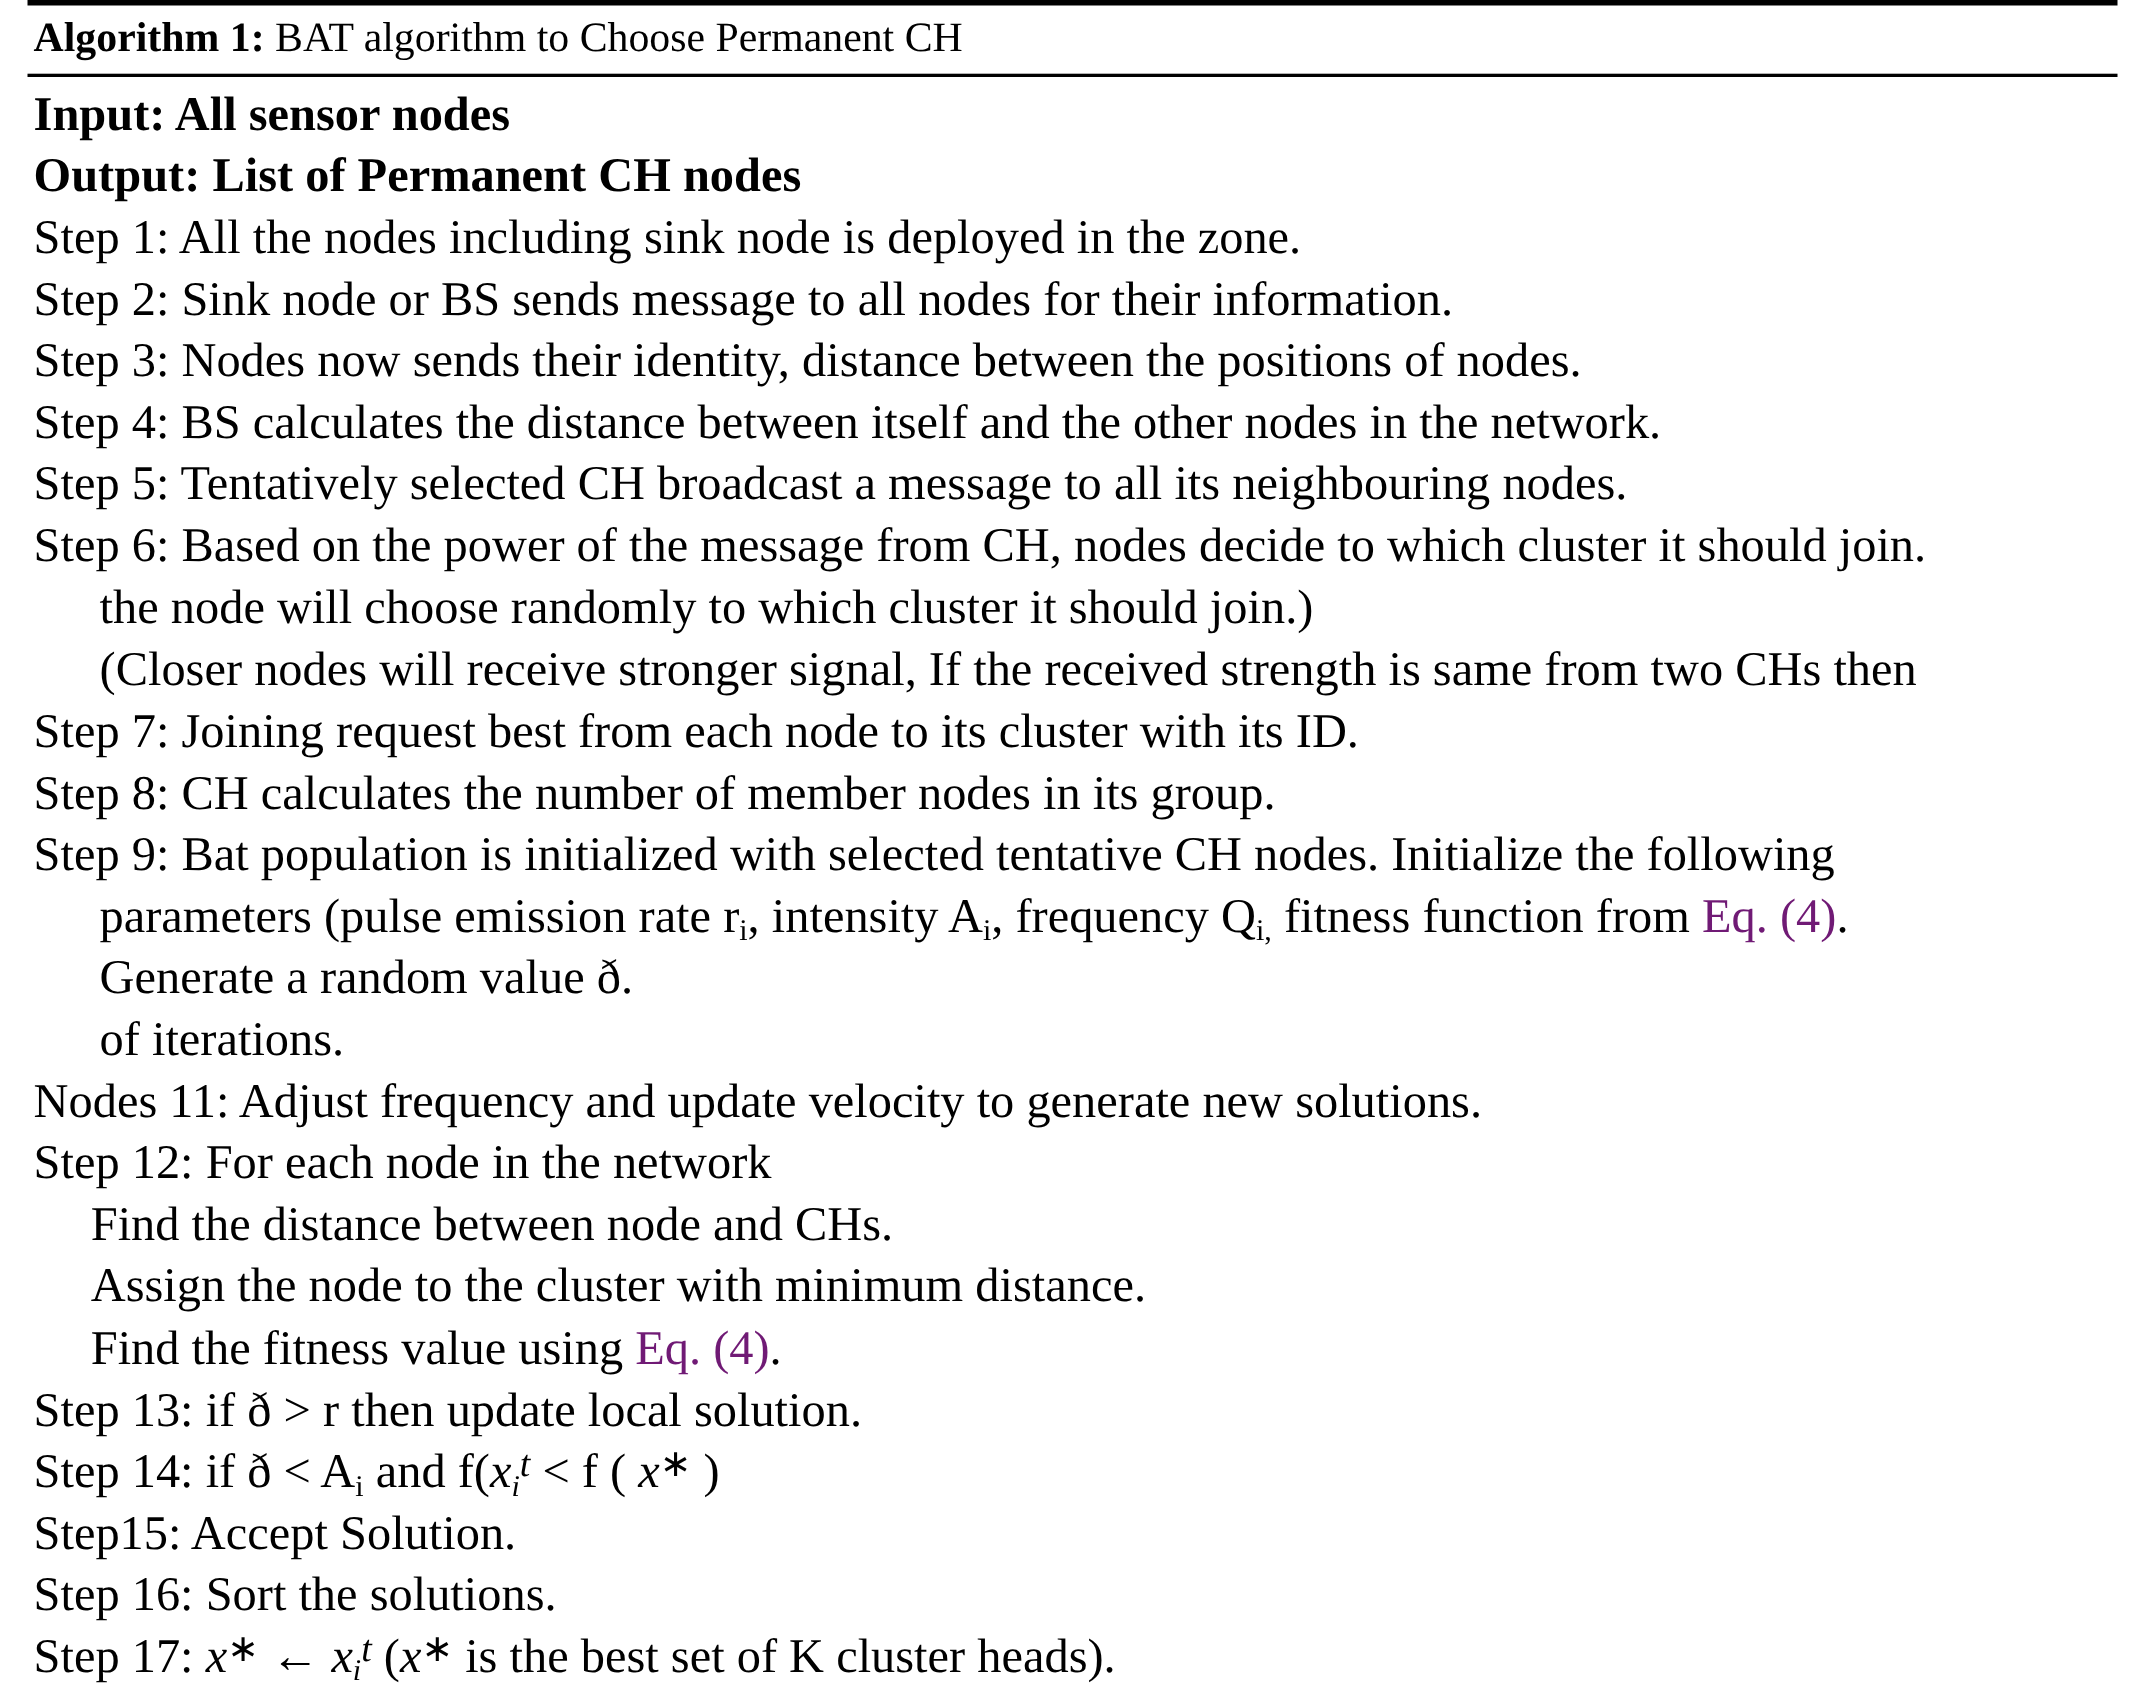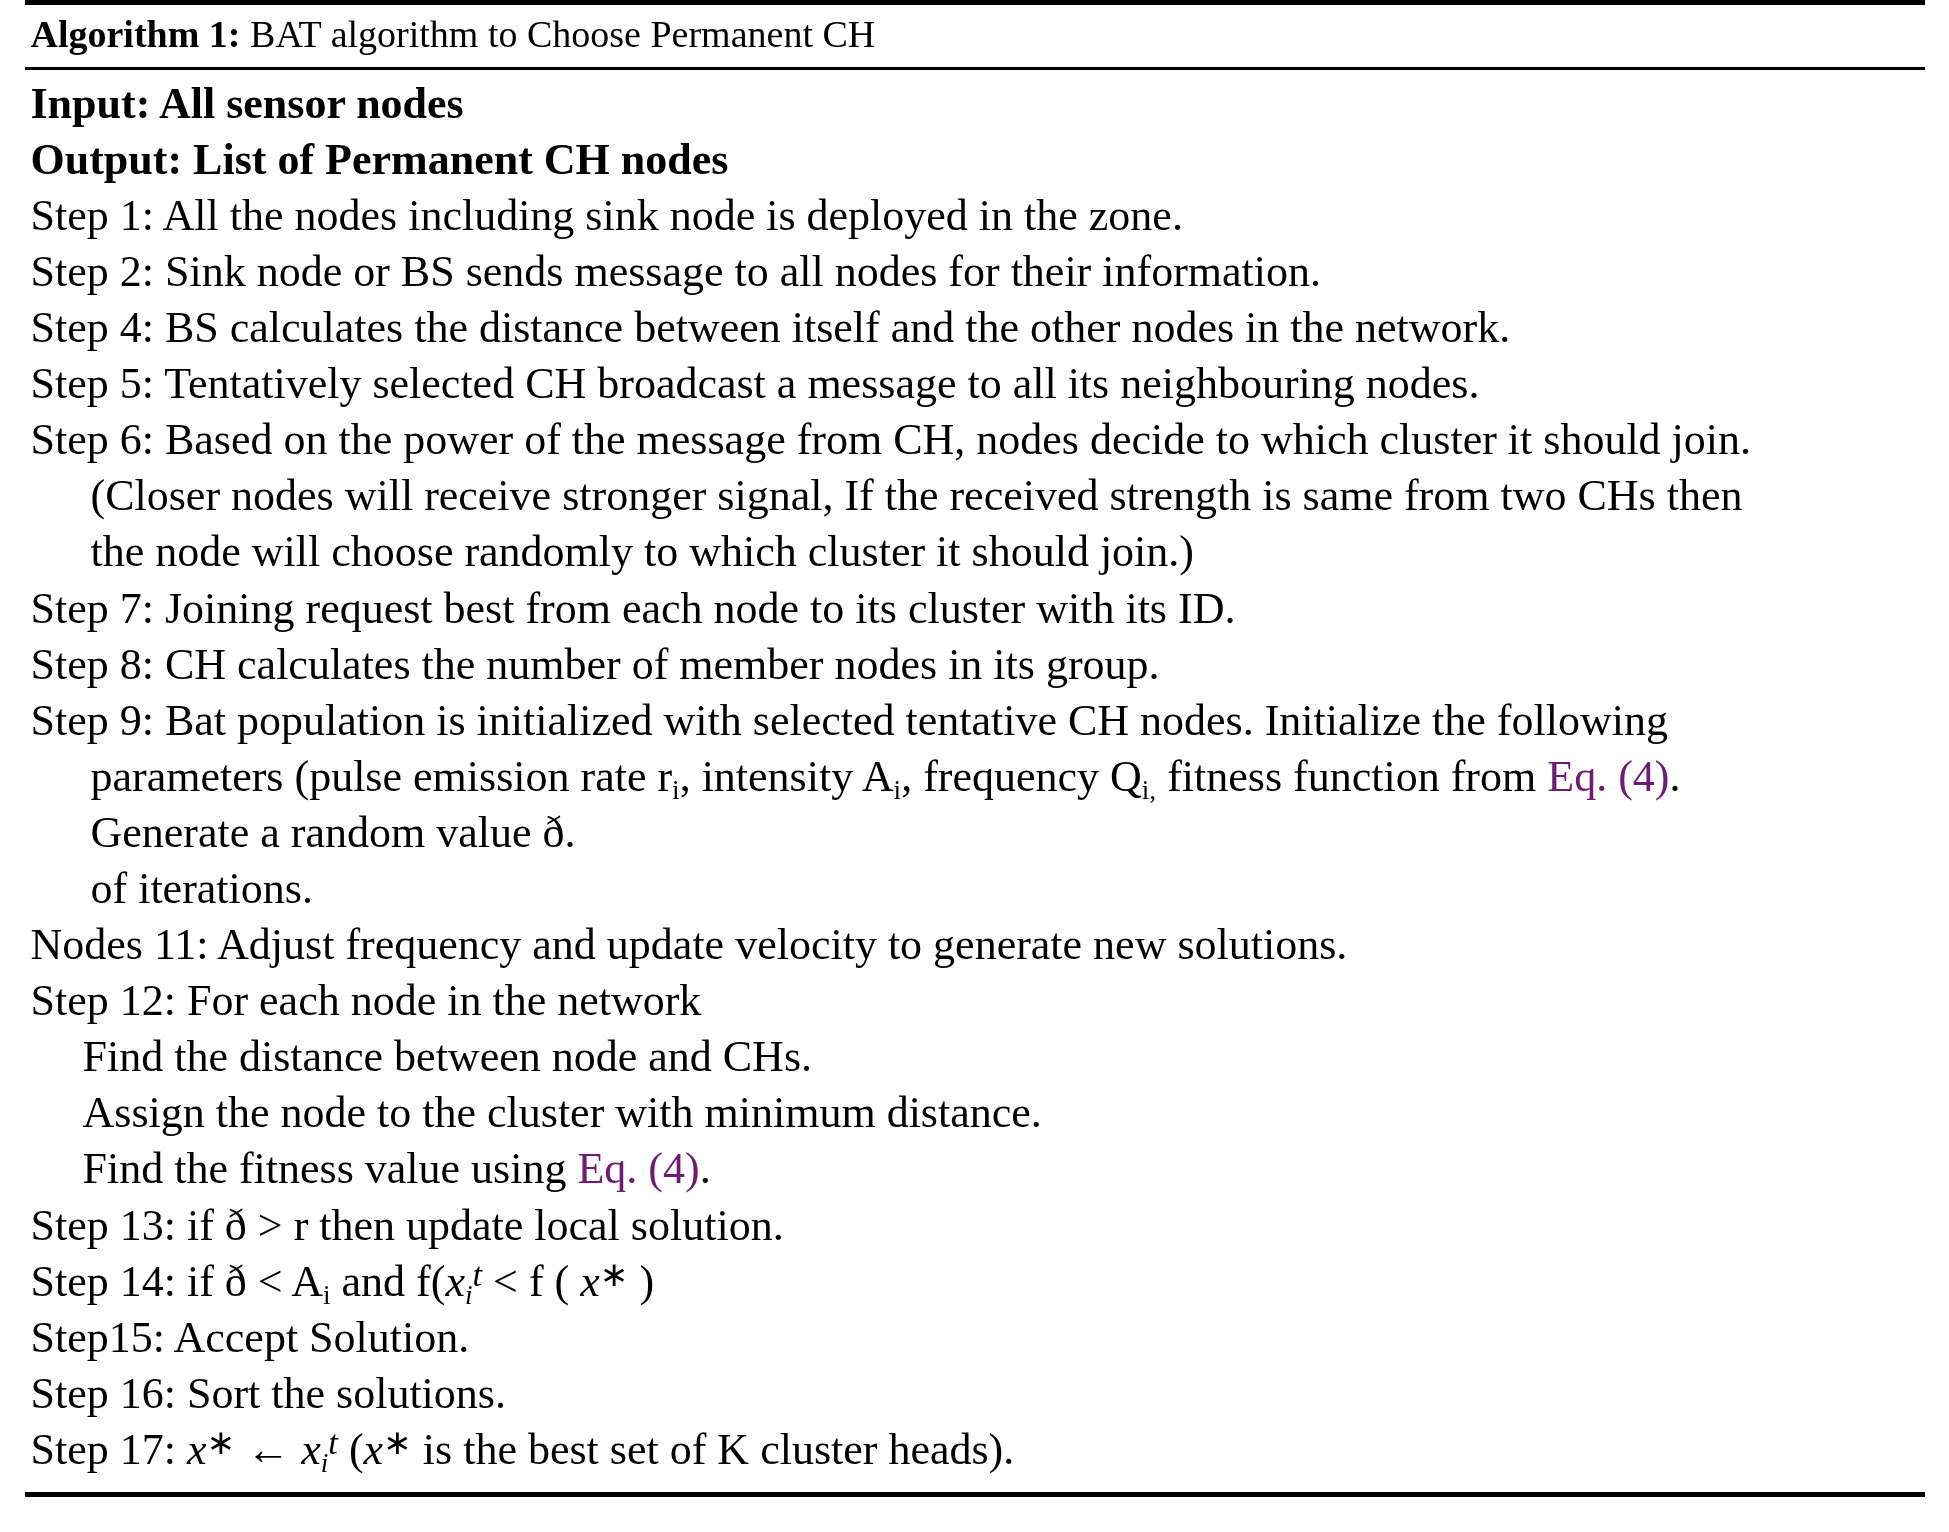--- a/index.html
+++ b/index.html
@@ -84,25 +84,26 @@
   <div class="rule-mid"></div>
 
   <div class="body-block">
 
     <p class="line bold"><span>Input:</span> <span>All sensor nodes</span></p>
 
     <p class="line bold"><span>Output:</span> <span>List of Permanent CH nodes</span></p>
 
     <p class="line">Step 1: All the nodes including sink node is deployed in the zone.</p>
     <p class="line">Step 2: Sink node or BS sends message to all nodes for their information.</p>
+    <p class="line">Step 3: Nodes now sends their identity, distance between the positions of nodes.</p>
     <p class="line">Step 4: BS calculates the distance between itself and the other nodes in the network.</p>
     <p class="line">Step 5: Tentatively selected CH broadcast a message to all its neighbouring nodes.</p>
     <p class="line">Step 6: Based on the power of the message from CH, nodes decide to which cluster it should join.</p>
+    <p class="line indent-1">the node will choose randomly to which cluster it should join.)</p>
     <p class="line indent-1">(Closer nodes will receive stronger signal, If the received strength is same from two CHs then</p>
-    <p class="line indent-1">the node will choose randomly to which cluster it should join.)</p>
     <p class="line">Step 7: Joining request best from each node to its cluster with its ID.</p>
     <p class="line">Step 8: CH calculates the number of member nodes in its group.</p>
     <p class="line">Step 9: Bat population is initialized with selected tentative CH nodes. Initialize the following</p>
 
     <p class="line indent-1"><span>parameters (pulse emission rate r</span><sub>i</sub><span>, intensity A</span><sub>i</sub><span>, frequency Q</span><sub>i,</sub><span> fitness function from </span><span class="eq-link">Eq. (4)</span><span>.</span></p>
 
     <p class="line indent-1">Generate a random value ð.</p>
 
     <p class="line indent-1">of iterations.</p>
     <p class="line">Nodes 11: Adjust frequency and update velocity to generate new solutions.</p>

